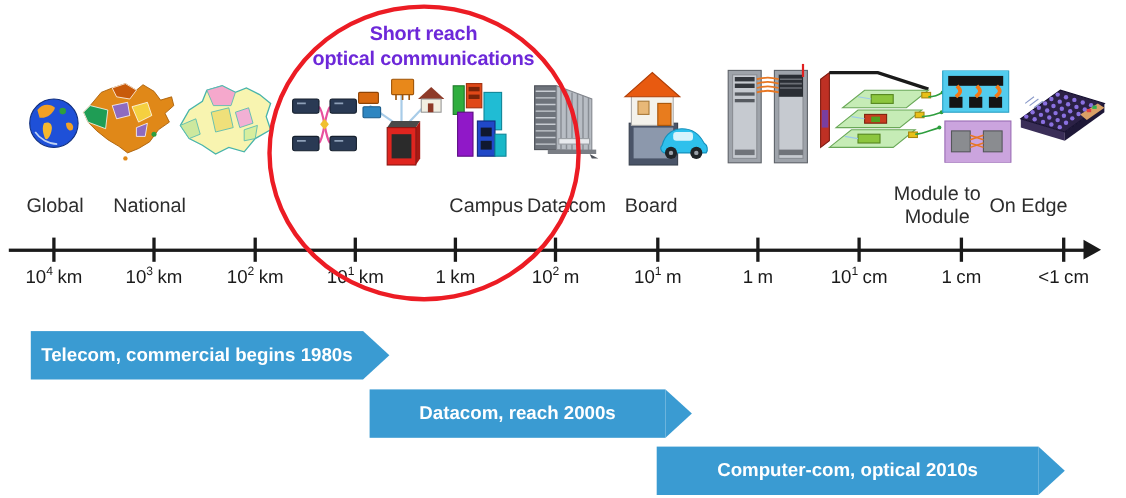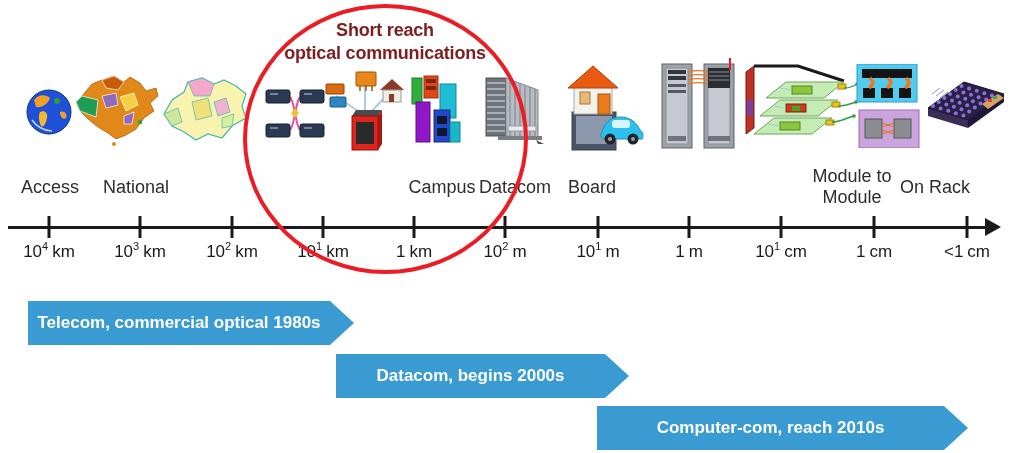--- a/index.html
+++ b/index.html
@@ -1,20 +1,20 @@
 <!DOCTYPE html>
 <html><head>
 <meta charset="utf-8">
 <style>
   html,body{margin:0;padding:0;background:#fff;}
   #stage{position:relative;width:1024px;height:453px;background:#ffffff;overflow:hidden;
          font-family:"Liberation Sans",sans-serif;}
   
   #annotation-title{position:absolute;left:385px;top:19px;transform:translateX(-50%);
-    text-align:center;font-weight:bold;font-size:18px;line-height:23px;color:#7f1d1d;
+    text-align:center;font-weight:bold;font-size:18px;line-height:23px;color:#6d28d9;
     letter-spacing:-0.2px;white-space:nowrap;z-index:6;}
   
   #highlight-circle{position:absolute;left:243px;top:4px;width:277px;height:262px;
     border:4px solid #EC1C24;border-radius:50%;z-index:5;}
   
   .icon{position:absolute;z-index:1;}
   
   .scale-label{position:absolute;transform:translateX(-50%);text-align:center;
     white-space:pre-line;font-size:18px;line-height:21px;color:#2d2d2d;z-index:2;}
   
@@ -302,28 +302,28 @@
       <rect x="64" y="25" width="4" height="3" fill="#E04040"></rect>
       <rect x="69" y="22" width="4" height="3" fill="#30B050"></rect>
       <g stroke="#8898C8" stroke-width="1">
         <line x1="8" y1="20" x2="16" y2="14"></line>
           <line x1="12" y1="22" x2="20" y2="16"></line>
           <line x1="16" y1="24" x2="24" y2="18"></line>
       </g>
     </svg>
   </div>
 
-  <div class="scale-label" style="left:50px;top:177px">Access</div>
+  <div class="scale-label" style="left:50px;top:177px">Global</div>
   <div class="scale-label" style="left:136px;top:177px">National</div>
   <div class="scale-label" style="left:442px;top:177px">Campus</div>
   <div class="scale-label" style="left:515px;top:177px">Datacom</div>
   <div class="scale-label" style="left:592px;top:177px">Board</div>
   <div class="scale-label" style="left:852px;top:166px">Module to
 Module</div>
-  <div class="scale-label" style="left:935px;top:177px">On Rack</div>
+  <div class="scale-label" style="left:935px;top:177px">On Edge</div>
 
   <div id="axis-line"></div>
   <div id="axis-arrowhead"></div>
   <div class="tick" style="left:49px"></div>
   <div class="tick" style="left:140px"></div>
   <div class="tick" style="left:232px"></div>
   <div class="tick" style="left:323px"></div>
   <div class="tick" style="left:414px"></div>
   <div class="tick" style="left:505px"></div>
   <div class="tick" style="left:598px"></div>
@@ -338,27 +338,27 @@
   <div class="tick-label" style="left:323px"><span>10</span><sup>1</sup><span class="unit">km</span></div>
   <div class="tick-label" style="left:414px"><span>1</span><sup></sup><span class="unit">km</span></div>
   <div class="tick-label" style="left:505px"><span>10</span><sup>2</sup><span class="unit">m</span></div>
   <div class="tick-label" style="left:598px"><span>10</span><sup>1</sup><span class="unit">m</span></div>
   <div class="tick-label" style="left:689px"><span>1</span><sup></sup><span class="unit">m</span></div>
   <div class="tick-label" style="left:781px"><span>10</span><sup>1</sup><span class="unit">cm</span></div>
   <div class="tick-label" style="left:874px"><span>1</span><sup></sup><span class="unit">cm</span></div>
   <div class="tick-label" style="left:967px"><span>&lt;1</span><sup></sup><span class="unit">cm</span></div>
 
   <div class="banner-body" style="left:28px;top:301px;width:302px">
-    <span>Telecom, commercial optical 1980s</span>
+    <span>Telecom, commercial begins 1980s</span>
   </div>
   <div class="banner-tip" style="left:330px;top:301px"></div>
 
   <div class="banner-body" style="left:336px;top:354px;width:269px">
-    <span>Datacom, begins 2000s</span>
+    <span>Datacom, reach 2000s</span>
   </div>
   <div class="banner-tip" style="left:605px;top:354px"></div>
 
   <div class="banner-body" style="left:597px;top:406px;width:347px">
-    <span>Computer-com, reach 2010s</span>
+    <span>Computer-com, optical 2010s</span>
   </div>
   <div class="banner-tip" style="left:944px;top:406px"></div>
 
 </div>
 
 </body></html>

